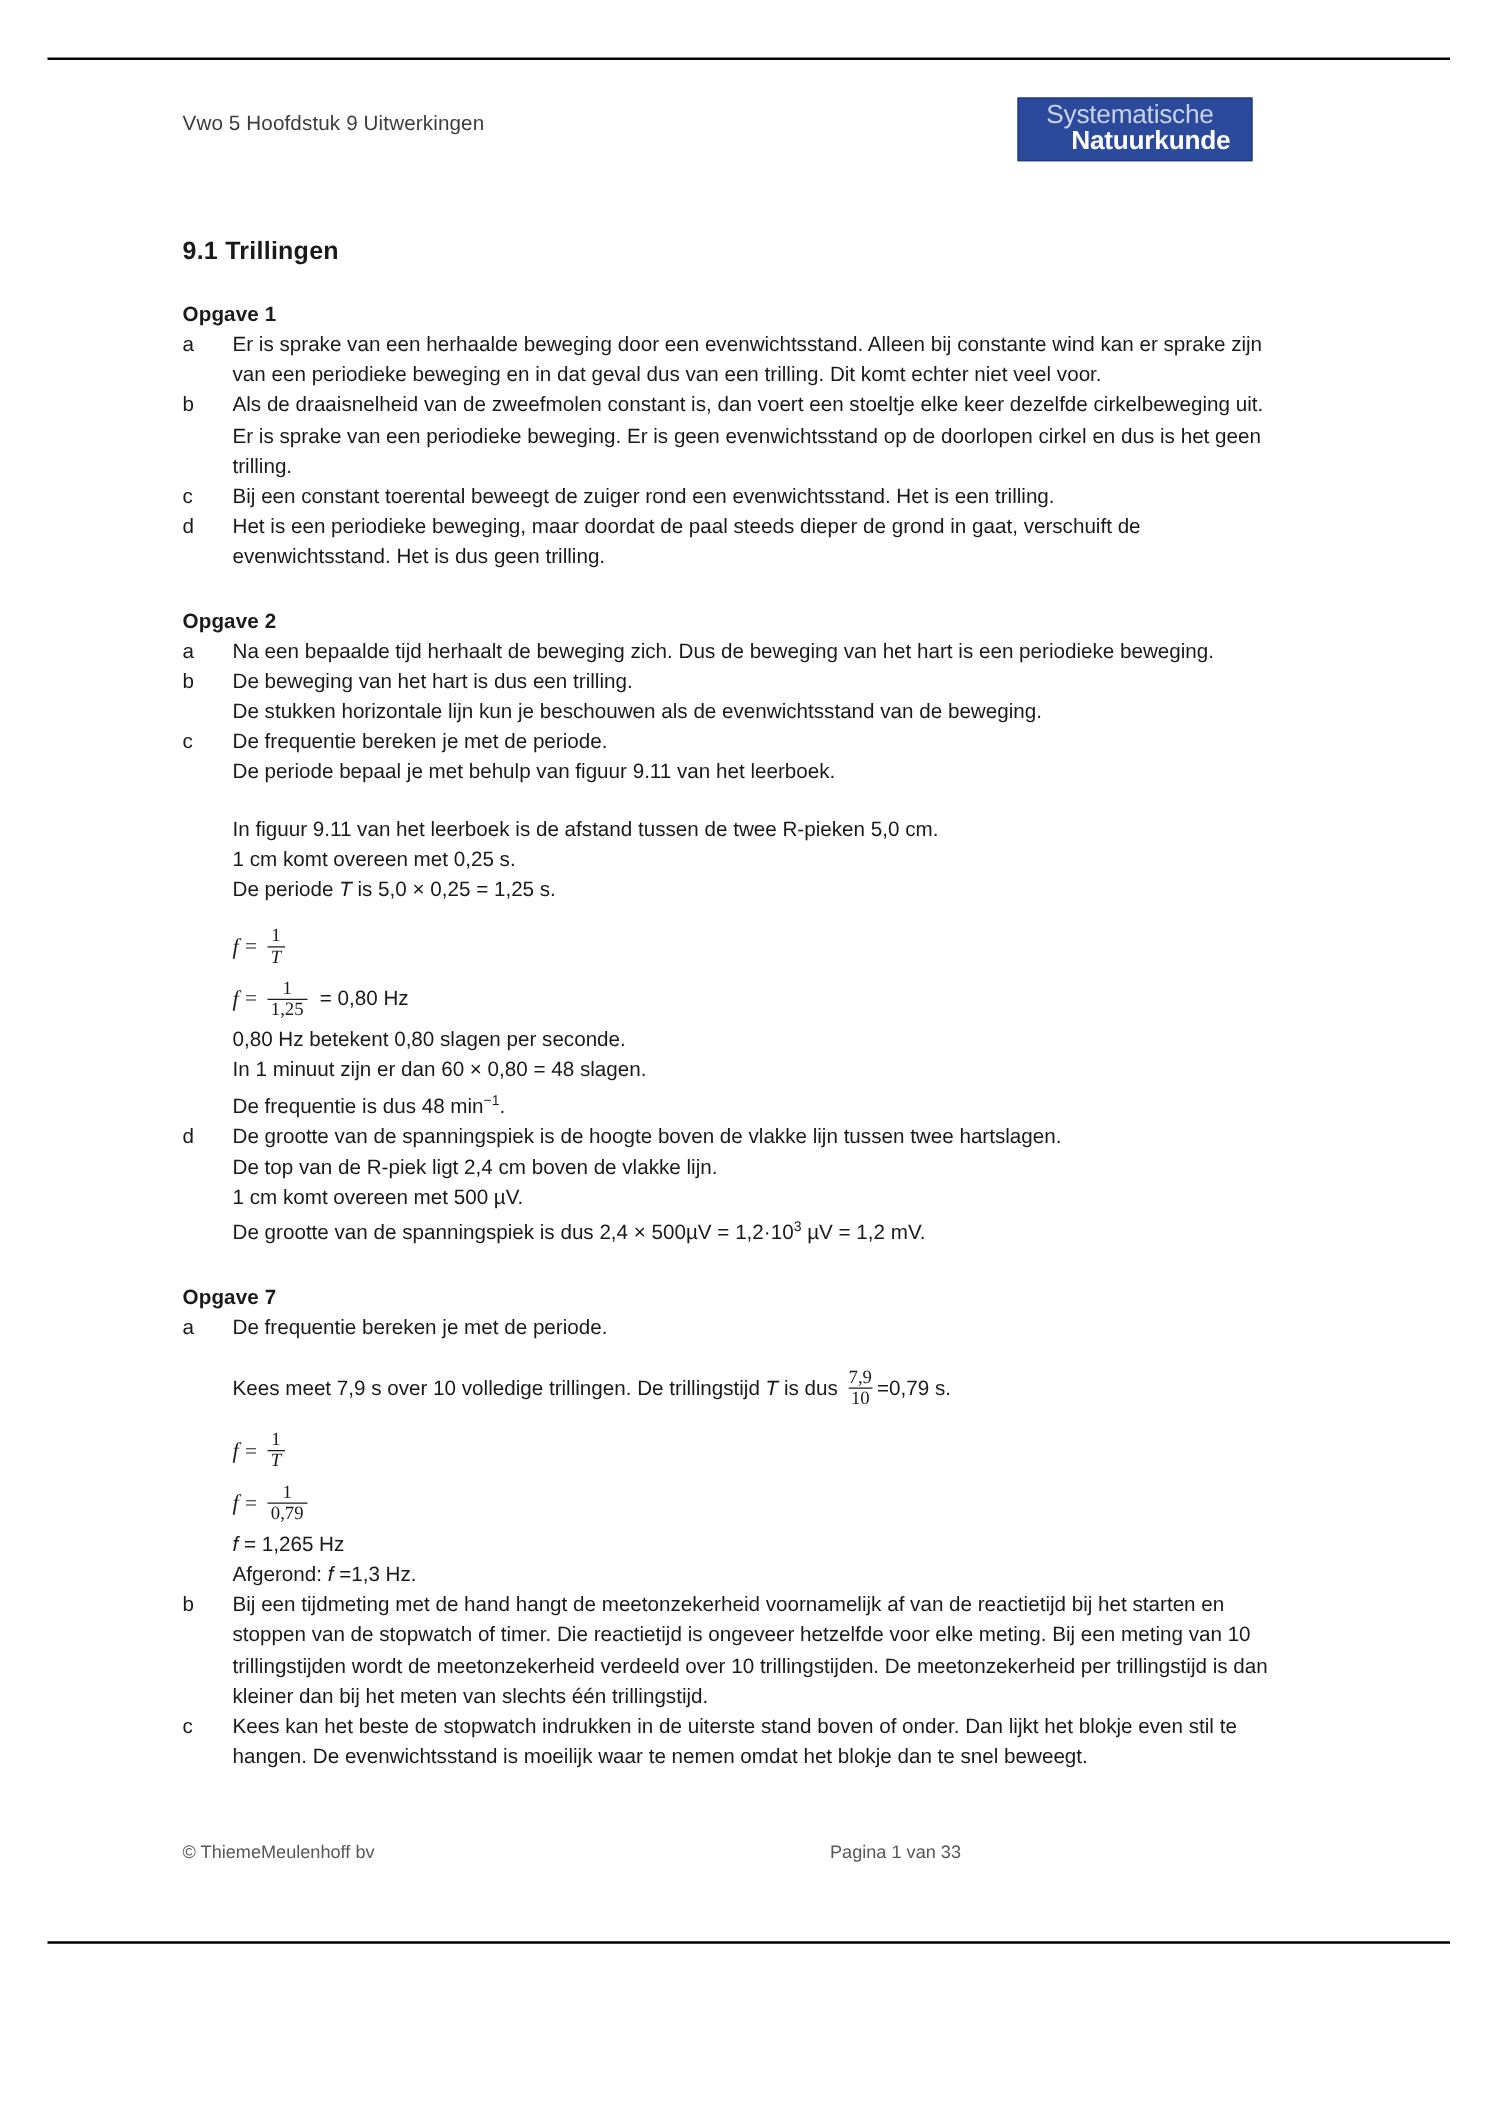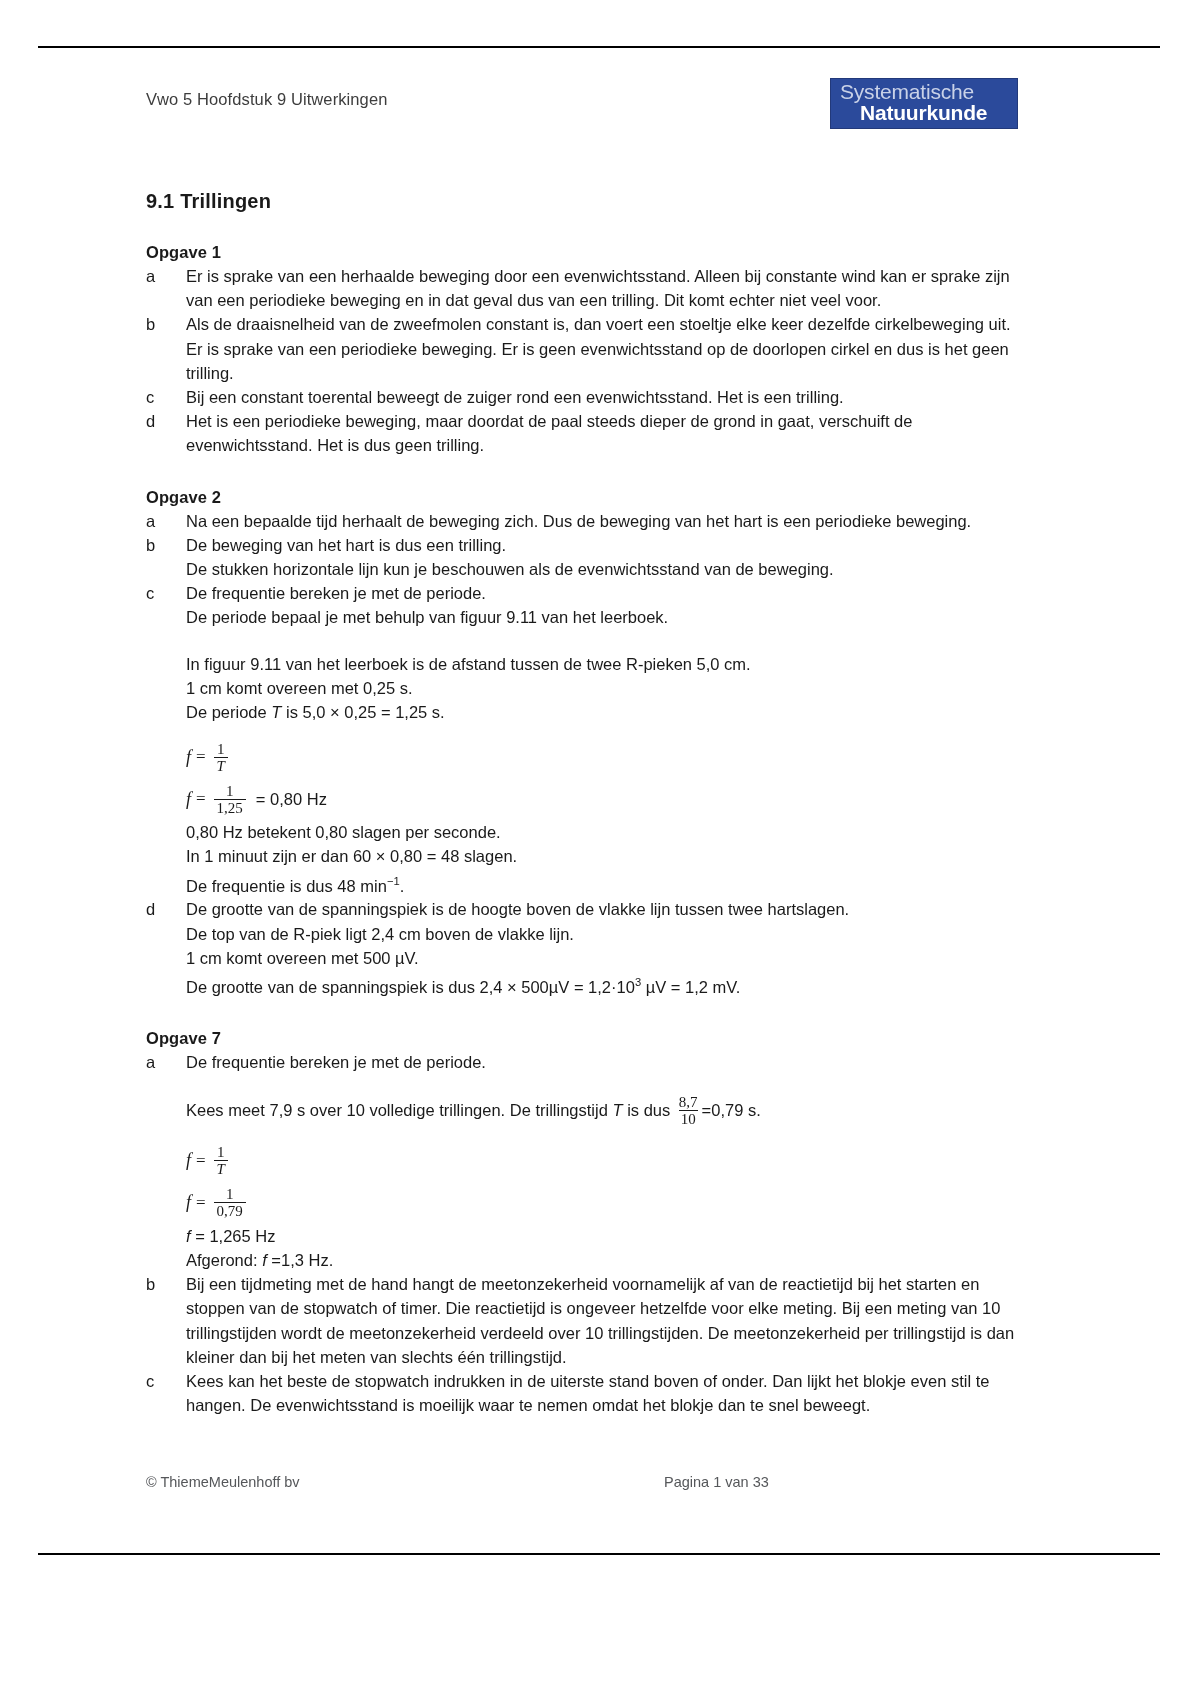--- a/index.html
+++ b/index.html
@@ -55,25 +55,25 @@
     position: absolute;
     left: 0;
     top: 12px;
     font-size: 16.5px;
     color: #3d3d3d;
     letter-spacing: .1px;
     white-space: nowrap;
   }
   .logo {
     position: absolute;
-    right: 0;
+    right: 16px;
     top: 0;
     width: 188px;
     background: #2b4a9b;
-    padding: 2px 0 4px 3px;
+    padding: 2px 0 4px 16px;
     box-sizing: border-box;
     border: 1px solid #22397a;
   }
   .logo-line1 {
     font-size: 21px;
     color: #c9d2e8;
     line-height: 1.02;
     padding-left: 6px;
     letter-spacing: -.2px;
   }
@@ -324,21 +324,21 @@
       <div class="qletter">a</div>
       <div class="qbody">
         <p>De frequentie bereken je met de periode.</p>
       </div>
     </div>
 
     <div class="gap"></div>
 
     <div class="indent-block">
       <p><span>Kees meet 7,9 s over 10 volledige trillingen. De trillingstijd </span><span class="ital">T</span><span> is dus </span><span class="inline-frac">
-            <span class="num">8,7</span>
+            <span class="num">7,9</span>
             <span class="den">10</span>
           </span><span>=0,79 s.</span></p>
     </div>
 
     <div class="gap-sm"></div>
 
     <div class="math">
       <span class="var-f">f</span>
       <span class="eq">=</span>
       <span class="frac">

